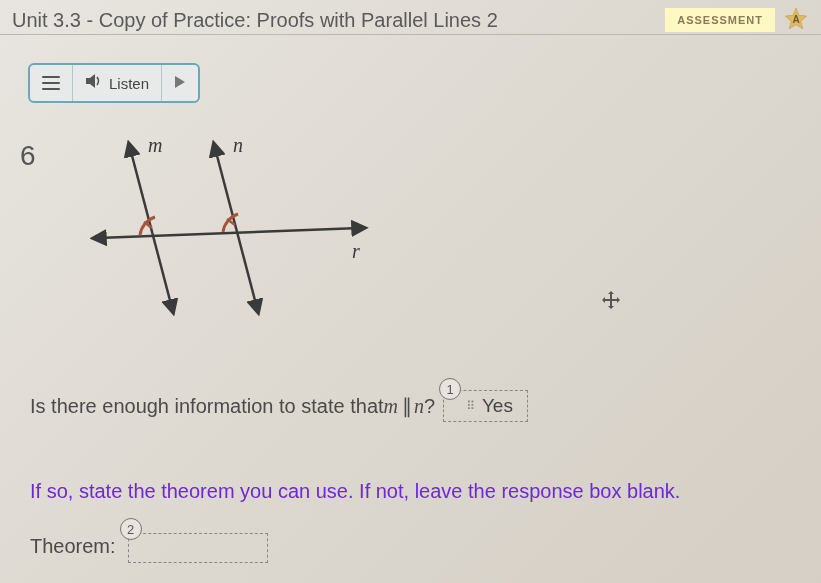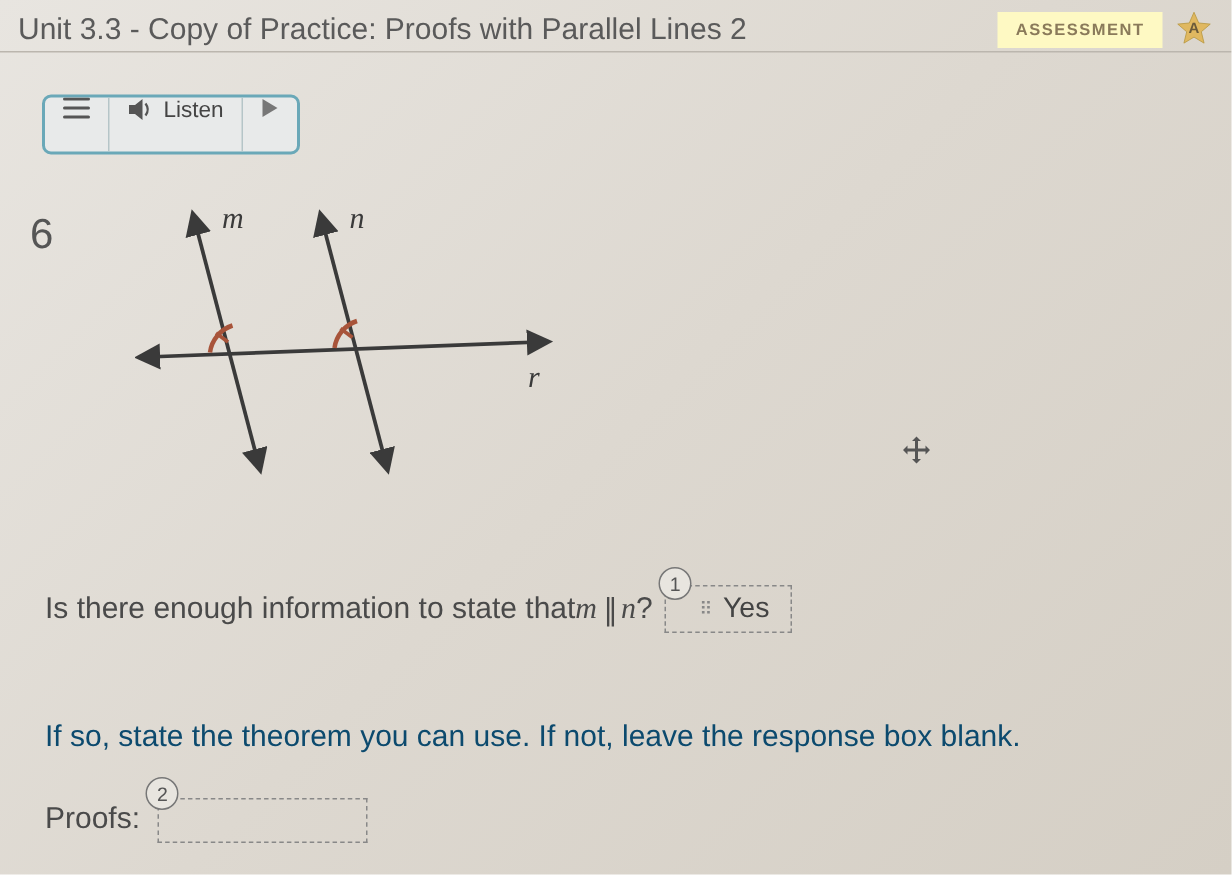--- a/index.html
+++ b/index.html
@@ -54,21 +54,21 @@
     margin: 28px 0 0 28px;
     border: 2px solid #6aa8b8;
     border-radius: 6px;
     background: #e8eaea;
     overflow: hidden;
     align-items: stretch;
     height: 40px;
   }
   .toolbar > div {
     display: flex;
-    align-items: flex-start;
+    align-items: center;
     justify-content: center;
     padding: 0 12px;
     border-right: 1px solid #b5c5c8;
   }
   .toolbar > div:last-child { border-right: none; }
   .tb-menu-icon {
     width: 18px; height: 14px;
     display: flex; flex-direction: column; justify-content: space-between;
   }
   .tb-menu-icon span { height: 2px; background: #555; border-radius:1px; }
@@ -143,21 +143,21 @@
     color: #555;
     display: flex;
     align-items: center;
     justify-content: center;
   }
   .prompt2 {
     position: absolute;
     left: 30px;
     top: 480px;
     font-size: 20px;
-    color: #0c4a6e;
+    color: #6d28d9;
   }
   .theorem-row {
     position: absolute;
     left: 30px;
     top: 530px;
     display: flex;
     align-items: center;
     font-size: 20px;
     color: #4a4a4a;
   }
@@ -254,21 +254,21 @@
     <span class="answerbox">
       <span class="drag-dots">⠿</span>
       <span>Yes</span>
     </span>
   </span>
 </div>
 
 <div class="prompt2">If so, state the theorem you can use. If not, leave the response box blank.</div>
 
 <div class="theorem-row">
-  <span>Proofs:</span>
+  <span>Theorem:</span>
   <span class="theorem-badge-wrap">
     <span class="ans-num-badge">2</span>
     <span class="answerbox theorem-box">
       <span></span>
     </span>
   </span>
 </div>
 
 
 

